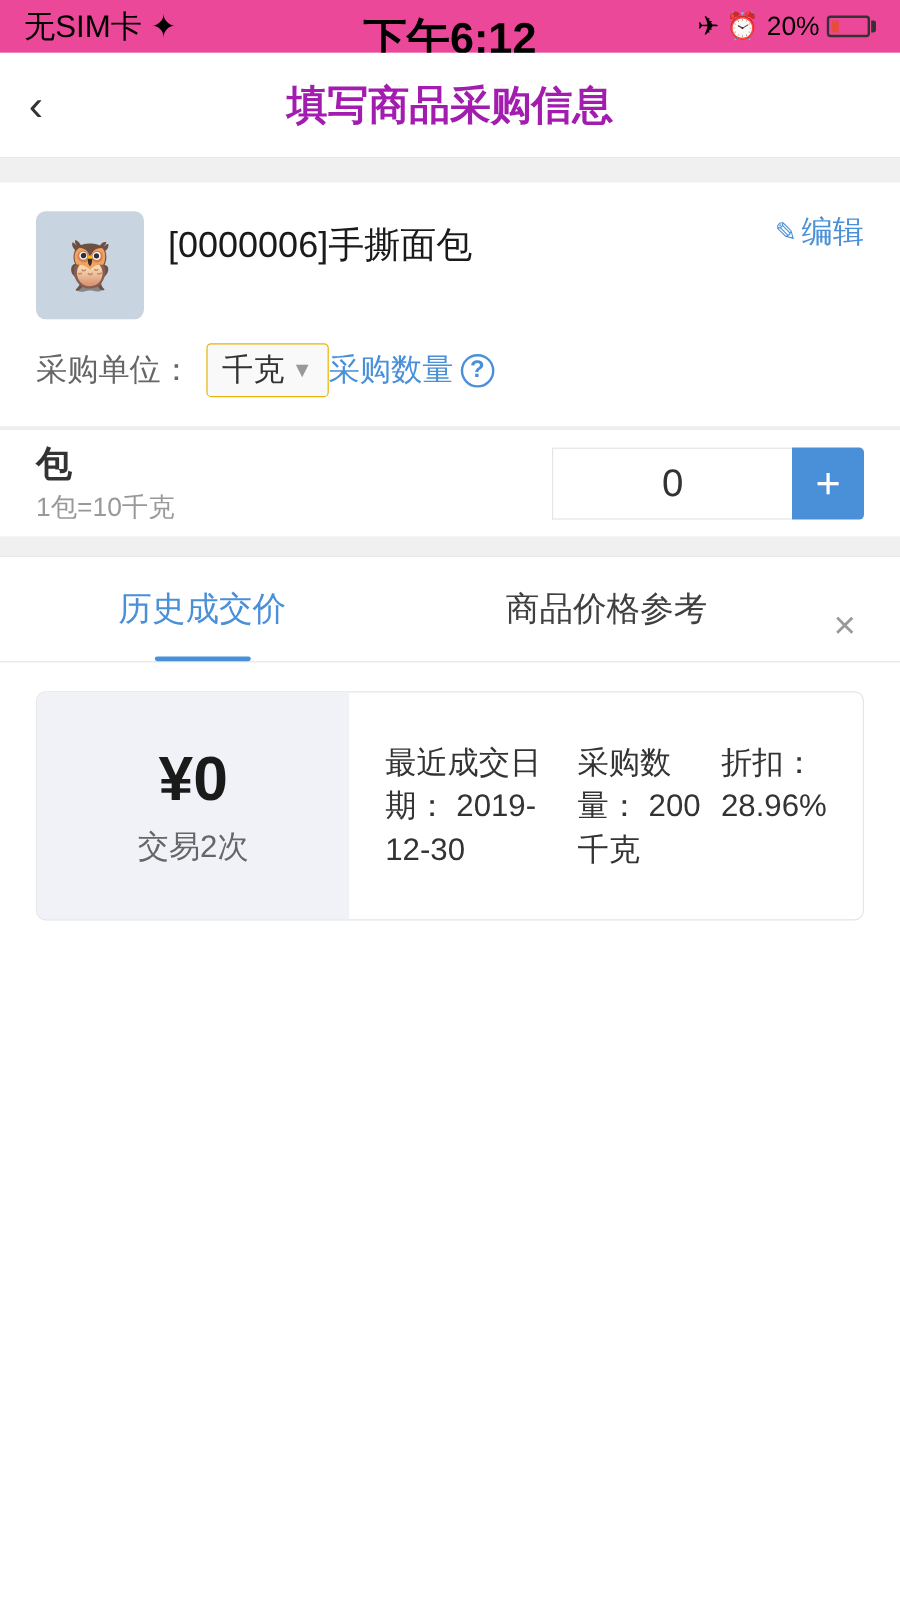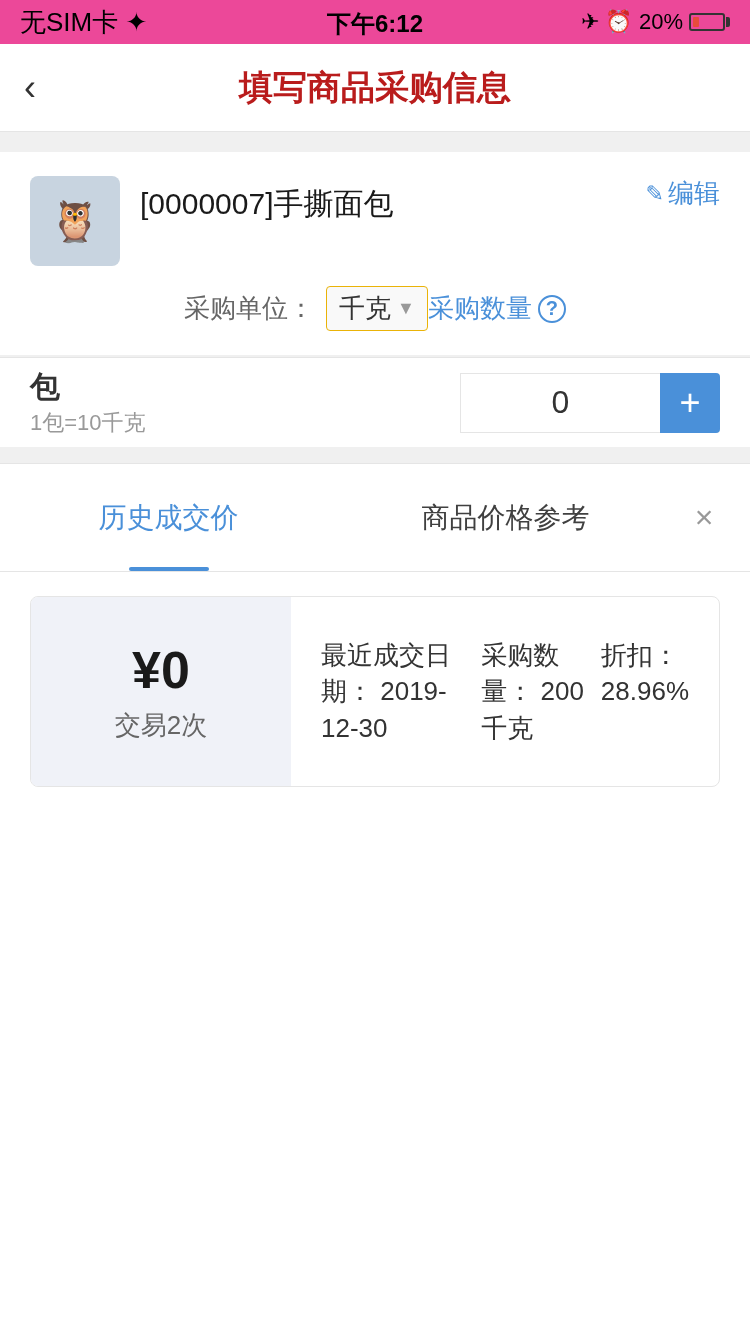--- a/index.html
+++ b/index.html
@@ -23,21 +23,21 @@
       font-size: 28px;
       font-weight: 500;
     }
     .status-left {
       display: flex;
       align-items: center;
       gap: 8px;
       font-size: 26px;
     }
     .status-center {
-      font-size: 24px;
+      font-size: 36px;
       font-weight: 600;
       position: absolute;
       left: 50%;
       transform: translateX(-50%);
       top: 8px;
     }
     .status-right {
       display: flex;
       align-items: center;
       gap: 6px;
@@ -84,21 +84,21 @@
     .nav-back {
       position: absolute;
       left: 24px;
       font-size: 36px;
       color: #333;
       cursor: pointer;
     }
     .nav-title {
       font-size: 34px;
       font-weight: 600;
-      color: #b91c1c;
+      color: #a21caf;
     }
 
     
     .product-card {
       background: #fff;
       margin-top: 20px;
       padding: 24px 30px;
     }
     .product-header {
       display: flex;
@@ -139,21 +139,21 @@
       align-items: center;
       gap: 4px;
       white-space: nowrap;
     }
     .edit-icon {
       font-size: 22px;
     }
     .purchase-unit-row {
       display: flex;
       align-items: center;
-      justify-content: center;
+      justify-content: flex-start;
       margin-top: 16px;
     }
     .unit-left {
       display: flex;
       align-items: center;
       gap: 12px;
     }
     .unit-label {
       font-size: 26px;
       color: #666;
@@ -251,22 +251,22 @@
     
     .bottom-panel {
       background: #fff;
       margin-top: 16px;
       border-top: 1px solid #e5e5e5;
     }
 
     
     .tabs-row {
       display: flex;
-      align-items: center;
-      height: 108px;
+      align-items: flex-end;
+      height: 88px;
       border-bottom: 1px solid #e5e5e5;
       position: relative;
     }
     .tab-item {
       flex: 1;
       display: flex;
       flex-direction: column;
       align-items: center;
       justify-content: center;
       height: 100%;
@@ -378,21 +378,21 @@
 </div>
 
 <div class="product-card">
   <div class="product-header">
     <div class="product-info">
       <div class="product-thumbnail">
         <span class="owl-icon">🦉</span>
       </div>
       <div>
         <div class="product-name">
-          <span>[0000007]</span><span>手撕面包</span>
+          <span>[0000006]</span><span>手撕面包</span>
         </div>
       </div>
     </div>
     <div class="edit-link">
       <span class="edit-icon">✎</span>
       <span>编辑</span>
     </div>
   </div>
   <div class="purchase-unit-row">
     <div class="unit-left">

